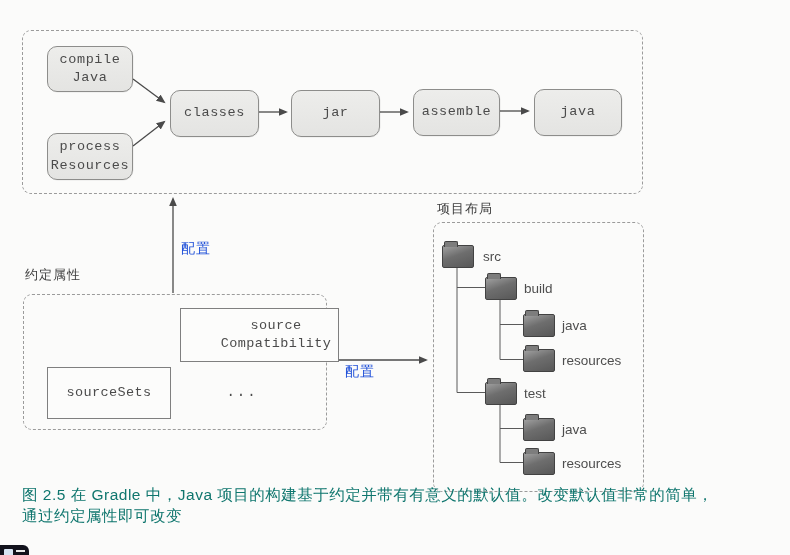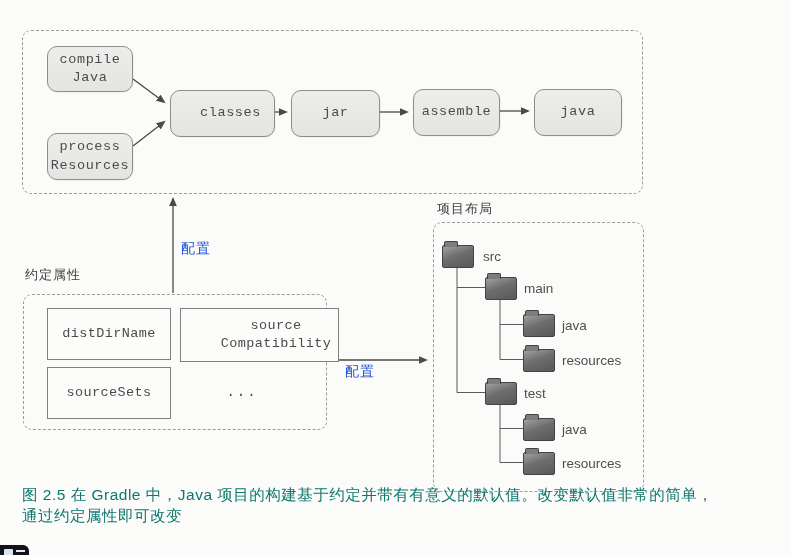--- a/index.html
+++ b/index.html
@@ -34,21 +34,21 @@
   }
   .prop.no-frame{border:none;background:transparent;font-size:14px;letter-spacing:2px;}
   .config-label{
     position:absolute;font-size:14px;color:#1d4ed8;letter-spacing:1px;white-space:nowrap;
   }
   
   .lifecycle-title{left:27px;top:11px;}
   .lifecycle-box{left:22px;top:30px;width:619px;height:162px;}
   .t-compile {left:47px; top:46px; width:84px;height:44px;}
   .t-process {left:47px; top:133px;width:84px;height:45px;}
-  .t-classes {left:170px;top:90px; width:87px;height:45px;padding-left:16px;}
+  .t-classes {left:170px;top:90px; width:87px;height:45px;}
   .t-jar     {left:291px;top:90px; width:87px;height:45px;}
   .t-assemble{left:413px;top:89px; width:85px;height:45px;}
   .t-build   {left:534px;top:89px; width:86px;height:45px;}
   
   .conv-title{left:25px;top:266px;}
   .conv-box{left:23px;top:294px;width:302px;height:134px;}
   .p-dist      {left:47px; top:308px;width:122px;height:50px;}
   .p-srccompat {left:180px;top:308px;width:124px;height:52px;padding-left:33px;}
   .p-sourcesets{left:47px; top:367px;width:122px;height:50px;text-align:right;}
   .p-more      {left:180px;top:367px;width:124px;height:50px;}
@@ -148,39 +148,38 @@
   <div class="task t-classes">classes</div>
   <div class="task t-jar">jar</div>
   <div class="task t-assemble">assemble</div>
   <div class="task t-build">java</div>
 
   <div class="config-label lbl-config-up">配置</div>
   <div class="config-label lbl-config-right">配置</div>
 
   <div class="section-title conv-title">约定属性</div>
   <div class="dashed-box conv-box"></div>
-  <div class="prop p-dist">distDirName</div>
   <div class="prop p-srccompat">source
 Compatibility</div>
   <div class="prop p-sourcesets">sourceSets</div>
   <div class="prop no-frame p-more">...</div>
 
   <div class="section-title layout-title">项目布局</div>
   <div class="dashed-box layout-box"></div>
 
   <div class="folder f-src"></div>
   <div class="folder f-main"></div>
   <div class="folder f-mjava"></div>
   <div class="folder f-mres"></div>
   <div class="folder f-test"></div>
   <div class="folder f-tjava"></div>
   <div class="folder f-tres"></div>
 
   <div class="flabel fl-src">src</div>
-  <div class="flabel fl-main">main</div>
+  <div class="flabel fl-main">build</div>
   <div class="flabel fl-mjava">java</div>
   <div class="flabel fl-mres">resources</div>
   <div class="flabel fl-test">test</div>
   <div class="flabel fl-tjava">java</div>
   <div class="flabel fl-tres">resources</div>
 
   <div class="caption">
     <div>图 2.5  在 Gradle 中，Java 项目的构建基于约定并带有有意义的默认值。改变默认值非常的简单，</div>
     <div>通过约定属性即可改变</div>
   </div>

